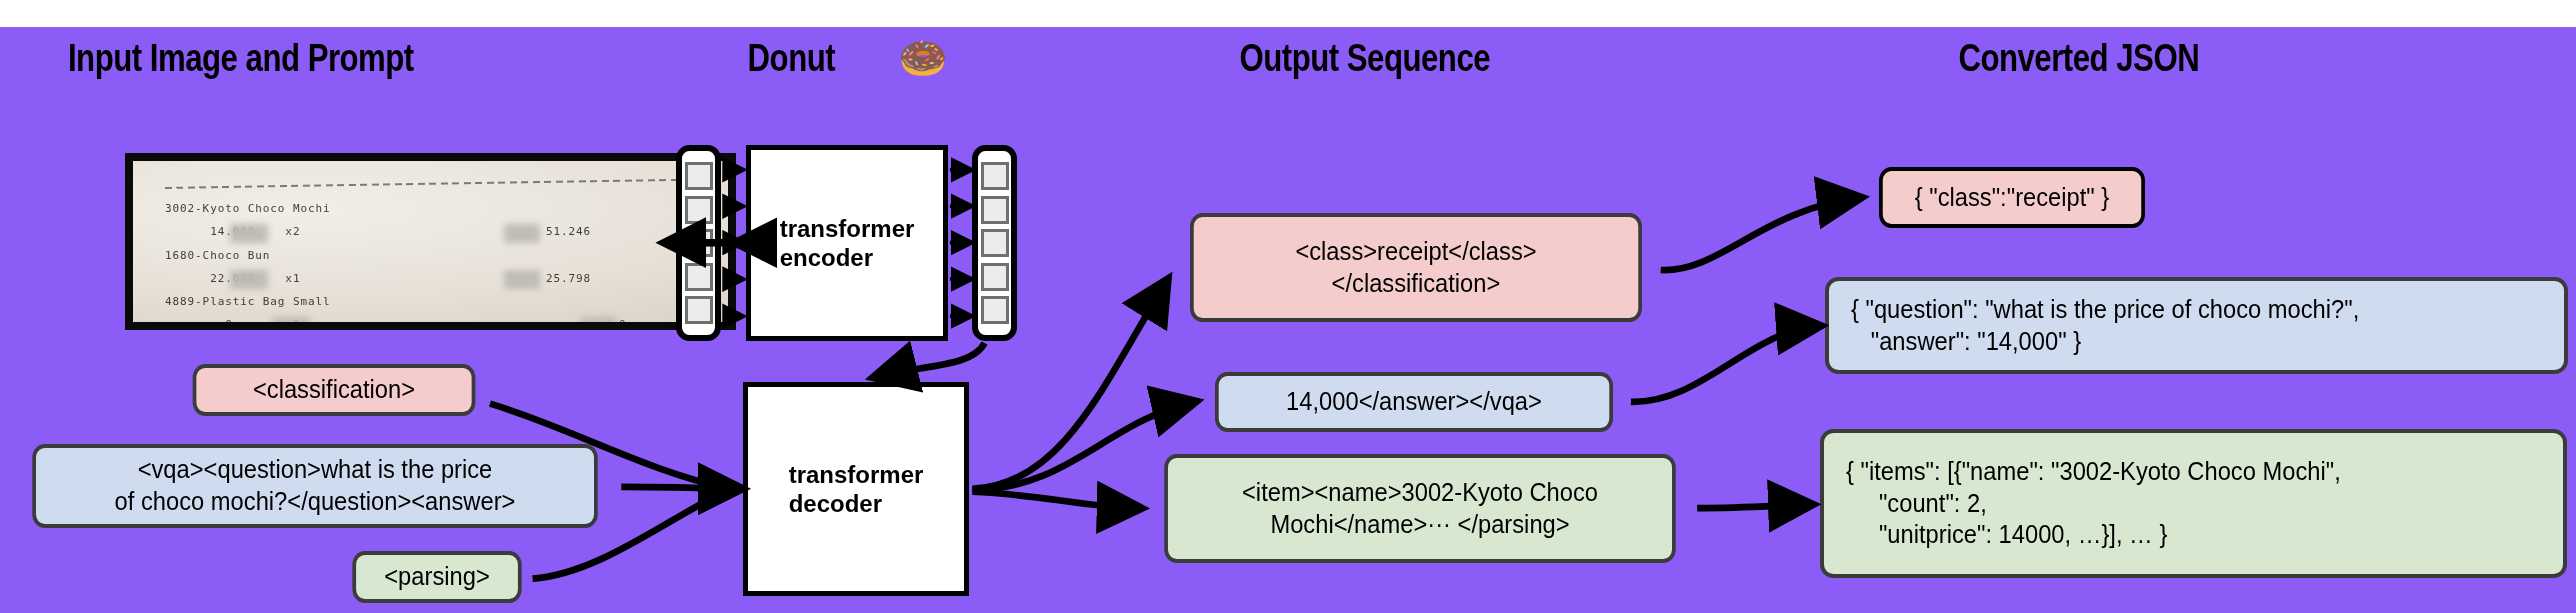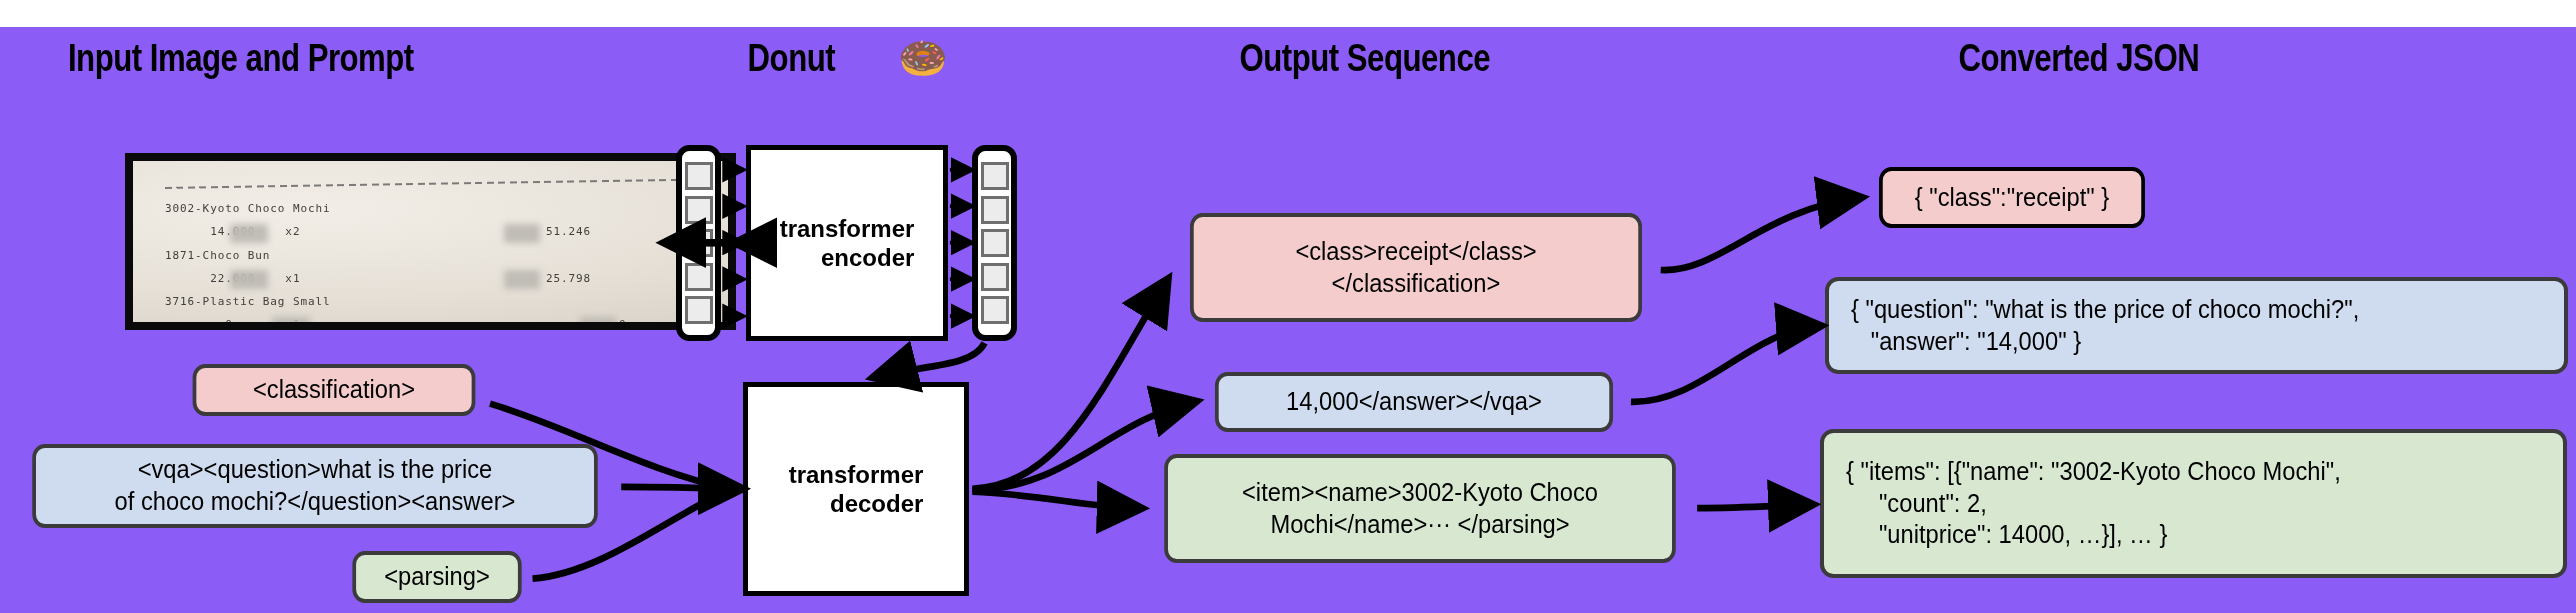--- a/index.html
+++ b/index.html
@@ -73,21 +73,21 @@
   }
   
   .hard-box {
     position: absolute;
     box-sizing: border-box;
     border: 5.5px solid #000000;
     background: #ffffff;
     display: flex;
     align-items: center;
     justify-content: center;
-    text-align: right;
+    text-align: left;
     font-weight: bold;
     color: #000;
     line-height: 1.22;
   }
   .token-col {
     position: absolute;
     box-sizing: border-box;
     border: 6px solid #000000;
     border-radius: 13.4px;
     background: #ffffff;
@@ -146,23 +146,23 @@
   <div class="heading" style="left:1212px; top:9.7px;">Output Sequence</div>
   <div class="heading" style="left:1932px; top:9.7px;">Converted JSON</div>
 
   <div id="receipt-frame">
     <div id="receipt-paper"></div>
 
     <div class="receipt-dash" style="top:25.5px; transform:rotate(-0.9deg);"></div>
 
     <div class="receipt-line" style="left:32px; top:41px;">3002-Kyoto Choco Mochi</div>
     <div class="receipt-line" style="left:32px; top:64px;">      14.000    x2</div>
-    <div class="receipt-line" style="left:32px; top:88px;">1871-Choco Bun</div>
+    <div class="receipt-line" style="left:32px; top:88px;">1680-Choco Bun</div>
     <div class="receipt-line" style="left:32px; top:111px;">      22.000    x1</div>
-    <div class="receipt-line" style="left:32px; top:134px;">3716-Plastic Bag Small</div>
+    <div class="receipt-line" style="left:32px; top:134px;">4889-Plastic Bag Small</div>
     <div class="receipt-line" style="left:32px; top:157px;">        0       x1</div>
 
     <div class="receipt-line" style="left:413px; top:64px;">51.246</div>
     <div class="receipt-line" style="left:413px; top:111px;">25.798</div>
     <div class="receipt-line" style="left:486px; top:157px;">0</div>
 
     <div class="redaction" style="left:97px; top:63px; width:38px; height:19.4px;"></div>
     <div class="redaction" style="left:97px; top:109px; width:38px; height:19.4px;"></div>
     <div class="redaction" style="left:139px; top:156px; width:38px; height:19.4px;"></div>
     <div class="redaction" style="left:371px; top:63px; width:36px; height:19.4px;"></div>

